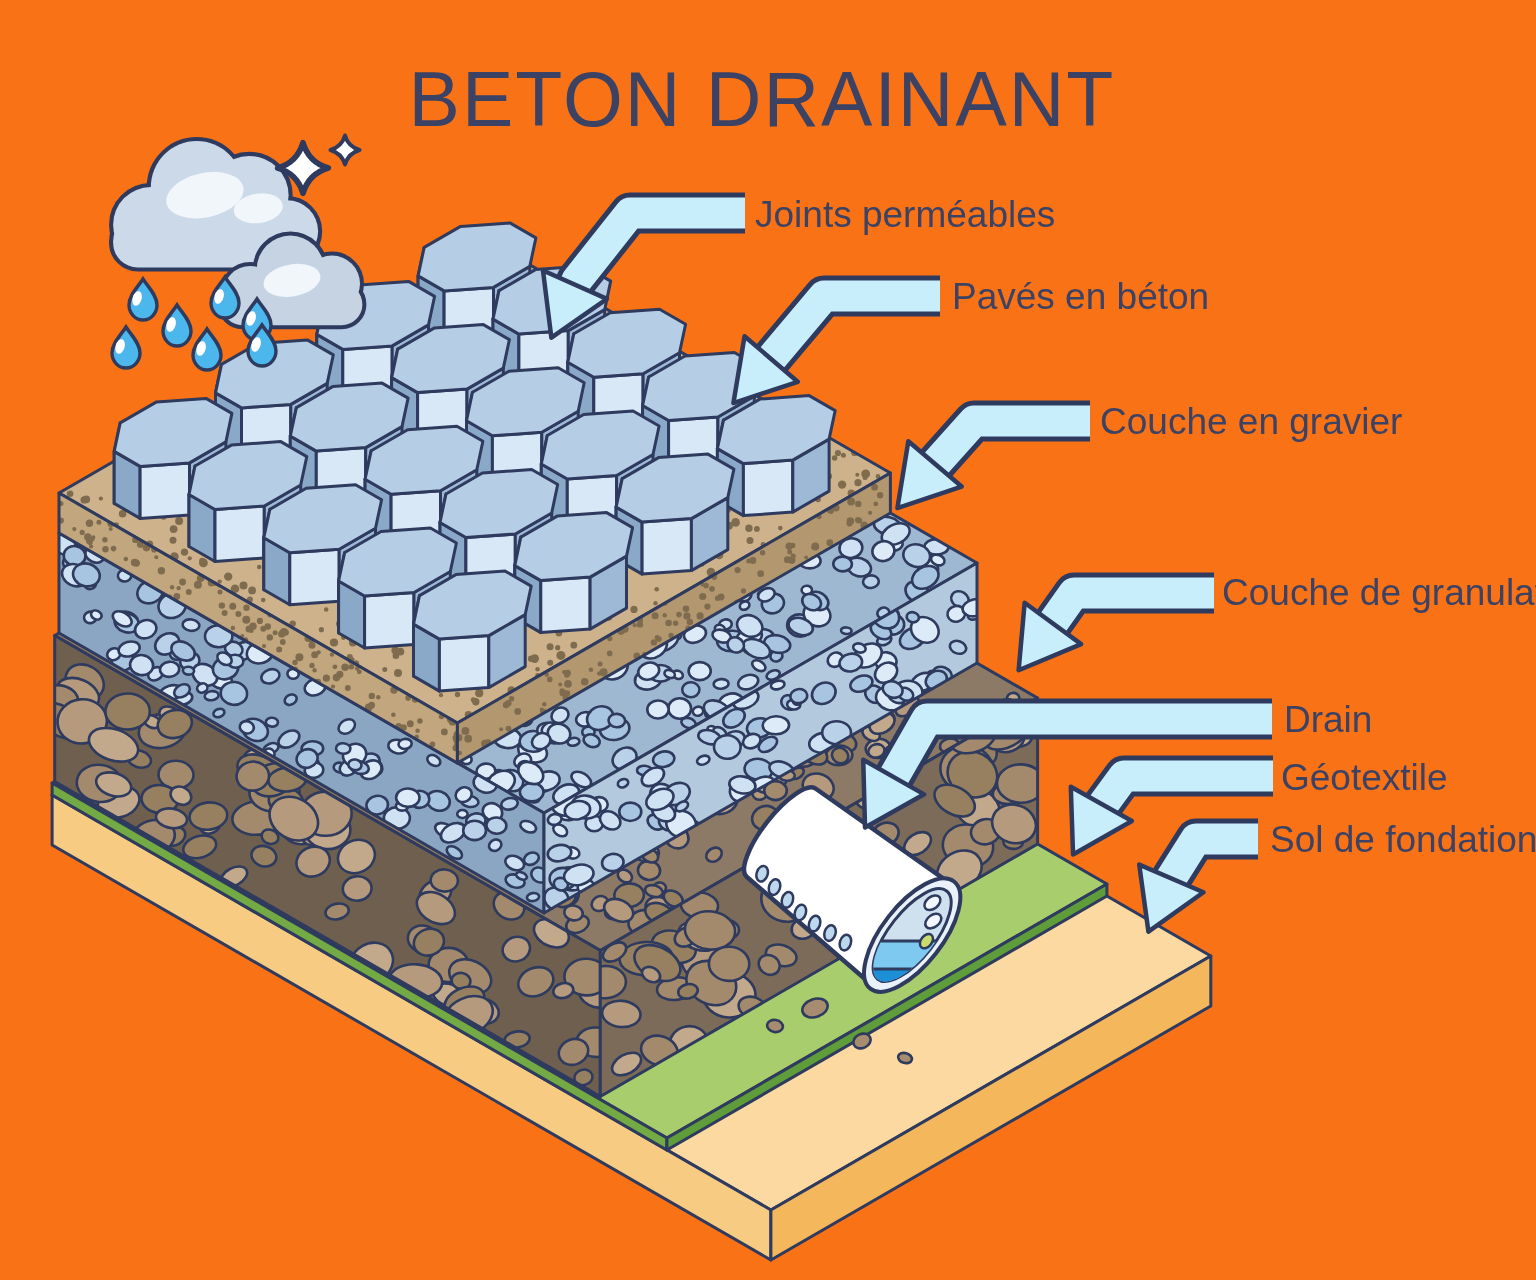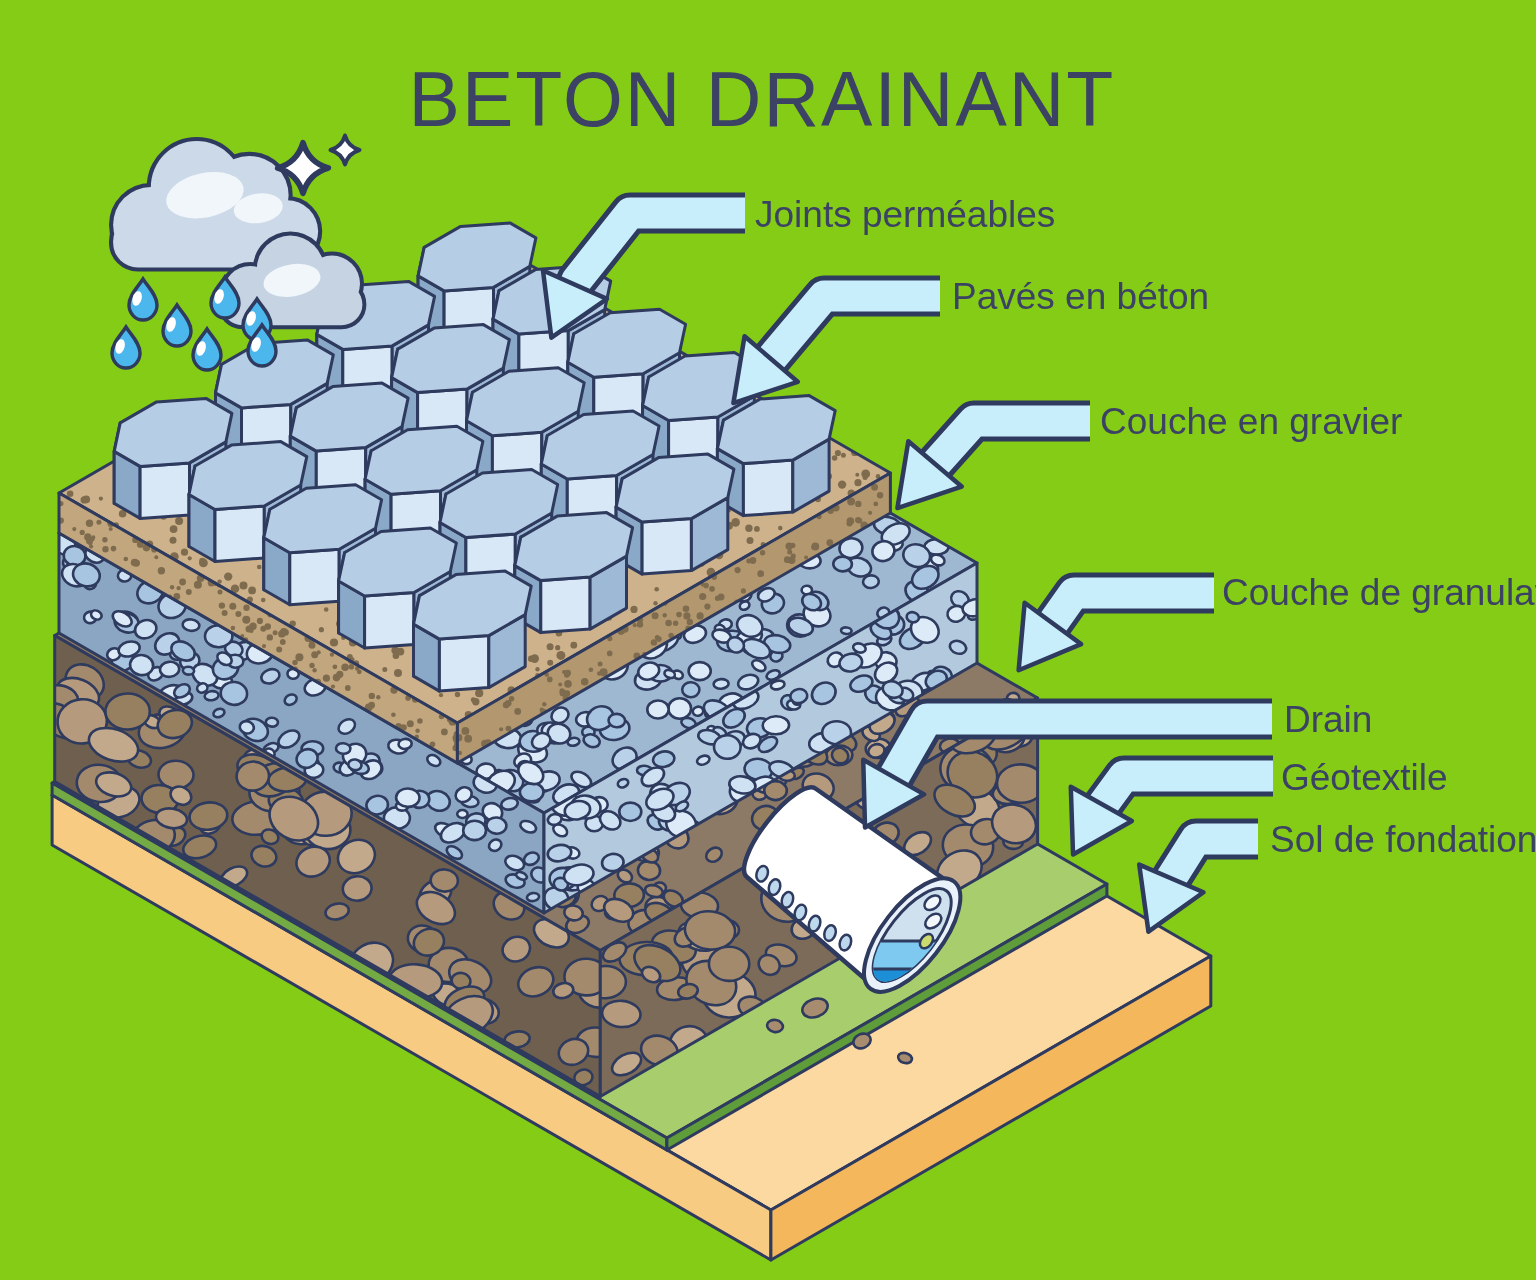--- a/index.html
+++ b/index.html
@@ -1,16 +1,16 @@
 <!DOCTYPE html>
 <html><head>
 <meta charset="utf-8">
 <style>
   html,body{margin:0;padding:0;background:#ffffff;}
-  #stage{width:1536px;height:1280px;position:relative;background:#84cc16;overflow:hidden;}
+  #stage{width:1536px;height:1280px;position:relative;background:#f97316;overflow:hidden;}
   svg{display:block;}
   text{font-family:"Liberation Sans","DejaVu Sans",sans-serif;}
   .title{font-size:77px;letter-spacing:2px;}
   .lbl{font-size:37px;}
 </style>
 </head>
 <body>
 
 <div id="stage">
 <svg id="scene" width="1536" height="1280" viewBox="0 0 1536 1280">

